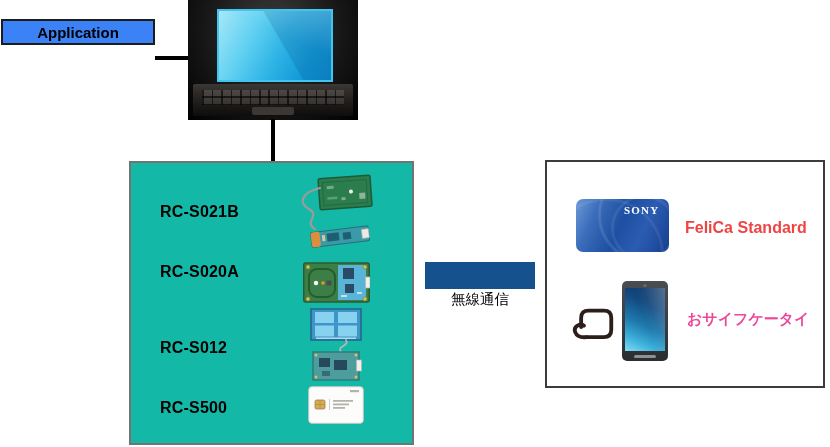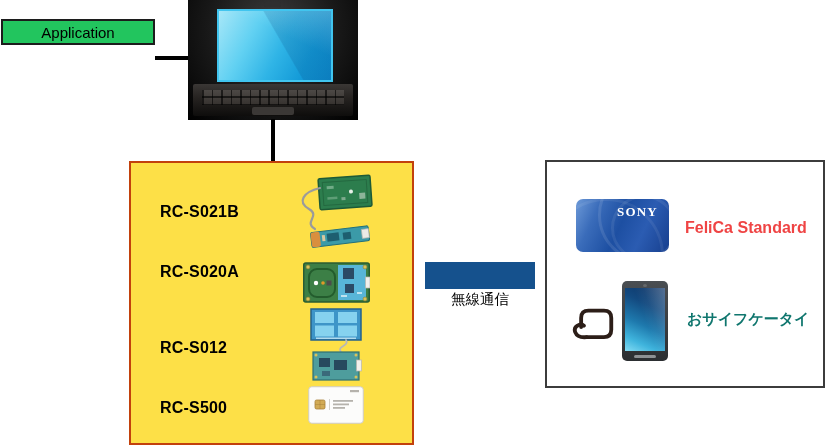--- a/index.html
+++ b/index.html
@@ -2,22 +2,22 @@
 <html><head>
 <meta charset="utf-8">
 <style>
   html,body{margin:0;padding:0;background:#fff;}
   .canvas{position:relative;width:830px;height:447px;background:#ffffff;
           font-family:"Liberation Sans",sans-serif;overflow:hidden;}
 
   
   .stack{position:absolute;left:1px;top:19px;width:154px;}
   .stack .row{box-sizing:border-box;height:26px;margin-top:-2px;border:2px solid #1c1c1c;
-              background:#22c55e;display:flex;align-items:center;justify-content:center;
-              font-size:15px;font-weight:400;color:#000;}
+              background:#3b82f6;display:flex;align-items:center;justify-content:center;
+              font-size:15px;font-weight:700;color:#000;}
   .stack .row:first-child{margin-top:0;}
 
   
   .conn-h{position:absolute;left:155px;top:56px;width:34px;height:4px;background:#000;}
   .conn-v{position:absolute;left:271px;top:119px;width:4px;height:43px;background:#000;}
 
   
   .laptop{position:absolute;left:188px;top:0;width:170px;height:120px;
           background:radial-gradient(ellipse at 50% 25%,#3e3e3e 0%,#181818 55%,#000 100%);}
   .laptop-cam{position:absolute;left:76px;top:2px;width:17px;height:5px;border-radius:2px;background:#2f2f2f;}
@@ -29,56 +29,56 @@
   .laptop-deck{position:absolute;left:5px;top:84px;width:160px;height:32px;border-radius:2px;
           background:linear-gradient(180deg,#3a3735 0%,#252220 45%,#0e0d0c 100%);}
   .laptop-keys{position:absolute;left:14px;top:90px;width:142px;height:15px;
           background:repeating-linear-gradient(90deg,rgba(0,0,0,.6) 0 1.5px,transparent 1.5px 9.5px),
                      repeating-linear-gradient(0deg,rgba(0,0,0,.6) 0 1.5px,transparent 1.5px 7.5px),
                      linear-gradient(#4c4845,#36322f);}
   .laptop-pad{position:absolute;left:64px;top:107px;width:42px;height:8px;border-radius:2px;background:#3b3836;}
 
   
   .reader-box{position:absolute;left:129px;top:161px;width:285px;height:284px;box-sizing:border-box;
-          border:2px solid #c2410c;background:#fde047;}
+          border:2px solid #737373;background:#14b8a6;}
   .rc-label{position:absolute;left:29px;font-size:16px;font-weight:700;color:#000;letter-spacing:.2px;}
   .rc1{top:40px}.rc2{top:100px}.rc3{top:176px}.rc4{top:236px}
   .photo{position:absolute;}
   .ph1{left:158px;top:9px}.ph2{left:172px;top:99px}.ph3{left:179px;top:145px}.ph4{left:177px;top:223px}
 
   
   .wireless-bar{position:absolute;left:425px;top:262px;width:110px;height:27px;background:#15518d;}
   .wireless-label{position:absolute;left:420px;top:290px;width:120px;text-align:center;
           font-size:14.5px;font-weight:400;color:#000;}
 
   
   .target-box{position:absolute;left:545px;top:160px;width:280px;height:228px;box-sizing:border-box;
           border:2px solid #3c3c3c;background:#fff;}
   .felica-card{position:absolute;left:29px;top:37px;width:93px;height:53px;border-radius:7px;overflow:hidden;
           background:linear-gradient(115deg,#6d9ad8 0%,#3a6cba 22%,#1d4fa2 48%,#2b5cb2 70%,#173f8e 100%);}
   .swirl{position:absolute;border-radius:50%;border:3px solid rgba(255,255,255,.10);}
   .sw1{width:90px;height:90px;right:-25px;top:-32px;}
   .sw2{width:60px;height:60px;right:-8px;top:-4px;border-color:rgba(255,255,255,.08);}
   .sw3{width:110px;height:110px;left:-28px;bottom:-62px;border-color:rgba(255,255,255,.07);}
-  .card-sony{position:absolute;left:8px;top:5px;font-family:"Liberation Serif",serif;font-size:13px;
+  .card-sony{position:absolute;left:15px;top:5px;font-family:"Liberation Serif",serif;font-size:11px;
           font-weight:700;color:#fff;letter-spacing:1.2px;padding-left:33px;}
   .card-logo{position:absolute;left:0;right:0;top:17px;text-align:center;
           font-family:"DejaVu Sans Mono",monospace;font-size:15px;font-weight:700;color:#fff;
           letter-spacing:.5px;text-shadow:0 1px 1px rgba(0,30,80,.55);}
   .card-label{position:absolute;left:138px;top:57px;font-size:16px;font-weight:700;color:#ef4444;}
   .felica-mark{position:absolute;left:25px;top:143px;}
   .phone{position:absolute;left:75px;top:119px;width:46px;height:80px;border-radius:5px;
           background:linear-gradient(#4a4e52,#2b2e31);}
   .phone-cam{position:absolute;left:21px;top:3px;width:4px;height:3px;border-radius:50%;background:#66696c;}
   .phone-screen{position:absolute;left:3px;top:7px;width:40px;height:63px;
           background:linear-gradient(205deg,#0c3163 0%,#134a80 30%,#1e79ad 58%,#3fb4dd 82%,#83dcf4 100%);}
   .phone-screen::after{content:"";position:absolute;inset:0;
           background:linear-gradient(250deg,rgba(255,255,255,.30) 0%,rgba(255,255,255,.05) 35%,transparent 50%);}
   .phone-bar{position:absolute;left:12px;bottom:3px;width:22px;height:3px;border-radius:2px;background:#8d9194;}
-  .phone-label{position:absolute;left:140px;top:148px;font-size:15px;font-weight:700;color:#0f766e;}
+  .phone-label{position:absolute;left:140px;top:148px;font-size:15px;font-weight:700;color:#ec4899;}
 </style>
 </head>
 <body>
 
 <div class="canvas">
 
   <div class="stack">
     <div class="row">Application</div>
   </div>
 

